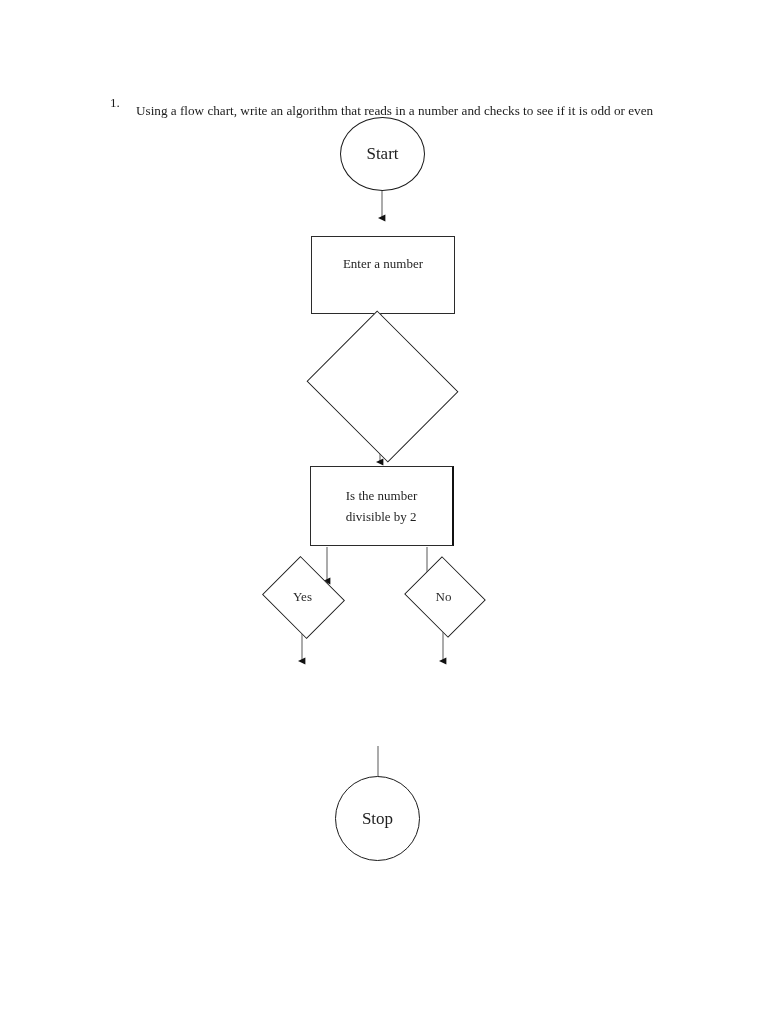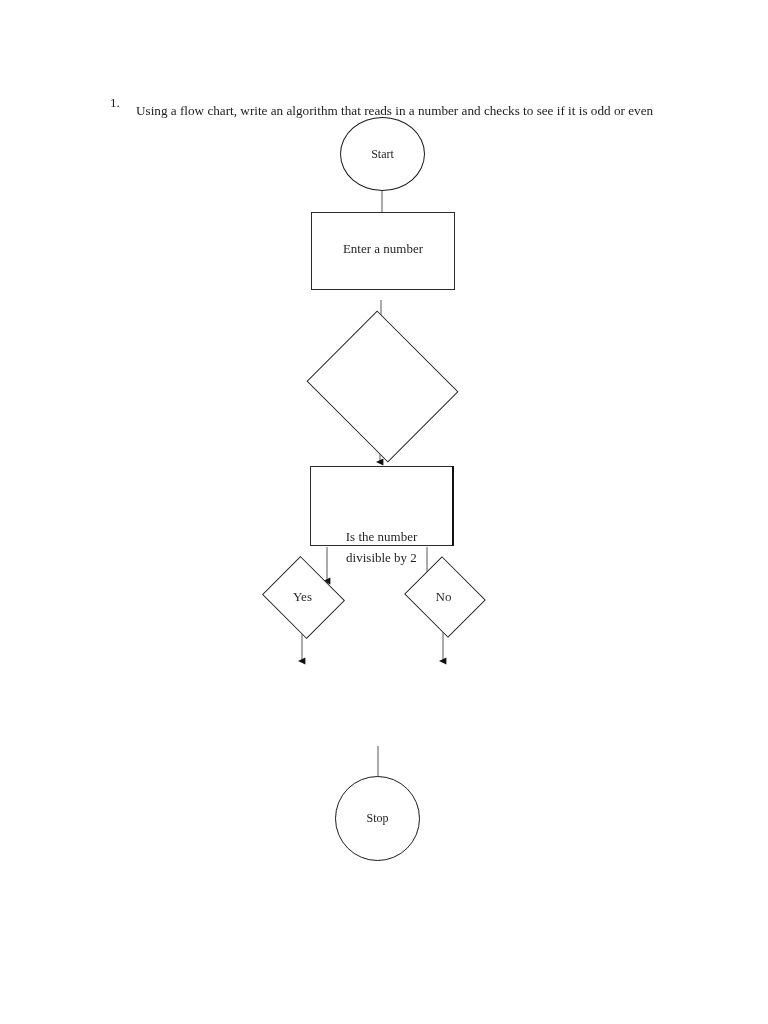--- a/index.html
+++ b/index.html
@@ -69,21 +69,21 @@
     justify-content: center;
   }
 
   
   .node-circle {
     border: 1.4px solid #1b1b1b;
     border-radius: 50%;
     align-items: center;
   }
   .node-circle .label {
-    font-size: 12px;
+    font-size: 17px;
     color: #1f1f1f;
   }
 
   
   .node-rect {
     border: 1.3px solid #2b2b2b;
     align-items: flex-start;
   }
   .node-rect .label {
     font-size: 13px;
@@ -161,32 +161,32 @@
 
       <line x1="443" y1="629" x2="443" y2="661" stroke="#8f8f8f" stroke-width="1.5" marker-end="url(#ah)"></line>
 
       <line x1="378" y1="746" x2="378" y2="780" stroke="#8f8f8f" stroke-width="1.5" marker-end="url(#ah)"></line>
     </svg>
 
     <div class="node node-circle" style="left:340px; top:117px; width:85px; height:74px;">
       <span class="label">Start</span>
     </div>
 
-    <div class="node node-rect" style="left:311px; top:212px; width:144px; height:78px; padding-top:28px;">
+    <div class="node node-rect" style="left:311px; top:236px; width:144px; height:78px; padding-top:19px;">
       <span class="label">Enter a number</span>
     </div>
 
     <div class="node-diamond" style="left:266px; top:336px; width:230px; height:98px;">
       <div class="diamond-shape" style="width:113px; height:113px; margin-left:-56.5px; margin-top:-56.5px;
                   transform: rotate(45deg) scale(1, 0.868);"></div>
       <span class="label"></span>
     </div>
 
     <div class="node node-rect rect-heavy-edge" style="left:310px; top:466px; width:144px; height:80px; padding-top:18px;">
-      <span class="label" style="text-align:center; line-height:21px;margin-top:41px;">Is the number
+      <span class="label" style="text-align:left; line-height:21px;">Is the number
 divisible by 2</span>
     </div>
 
     <div class="node-diamond diamond-small" style="left:255px; top:557px; width:95px; height:78px;">
       <div class="diamond-shape" style="width:61px; height:61px; margin-left:-30.5px; margin-top:-30.5px;
                   transform: rotate(45deg) scale(1, 0.862);"></div>
       <span class="label" style="margin-top:1px;">Yes</span>
     </div>
 
     <div class="node-diamond diamond-small" style="left:397px; top:557px; width:93px; height:78px;">

